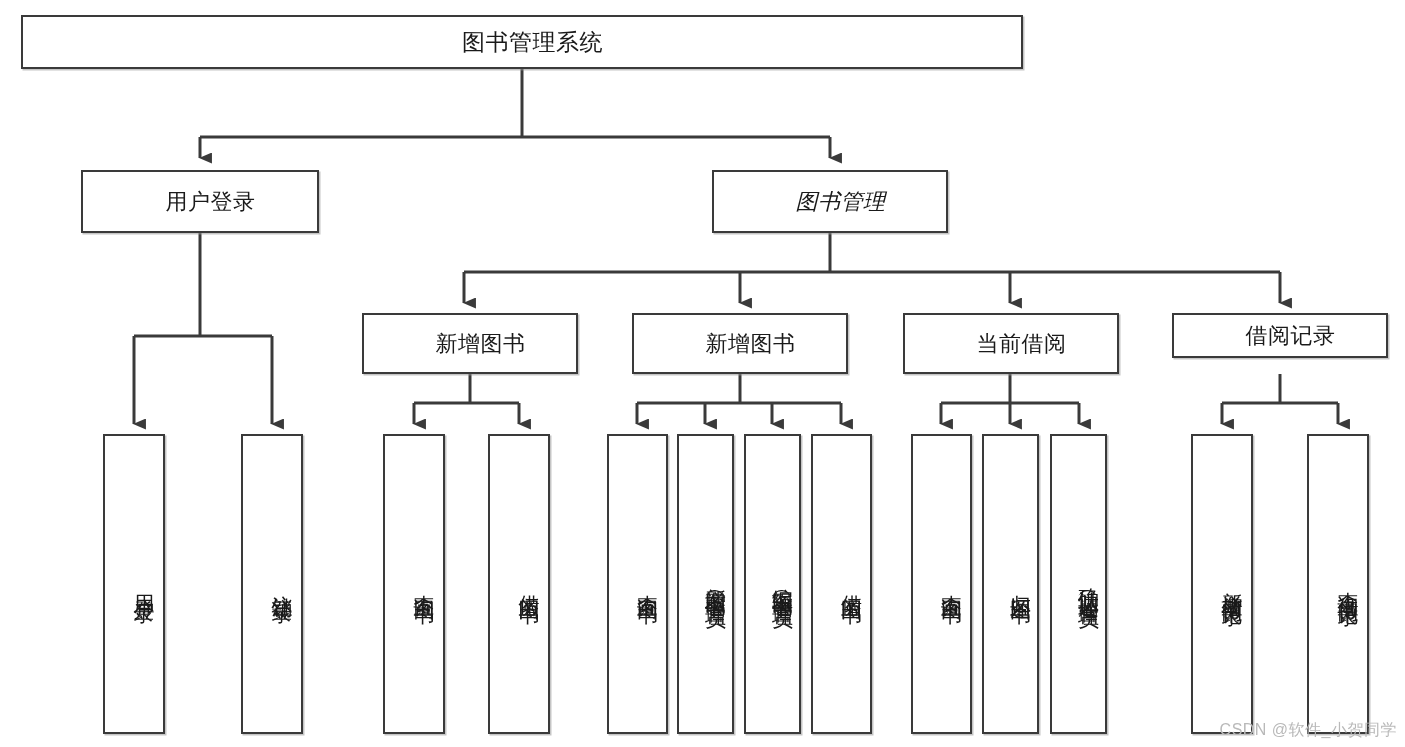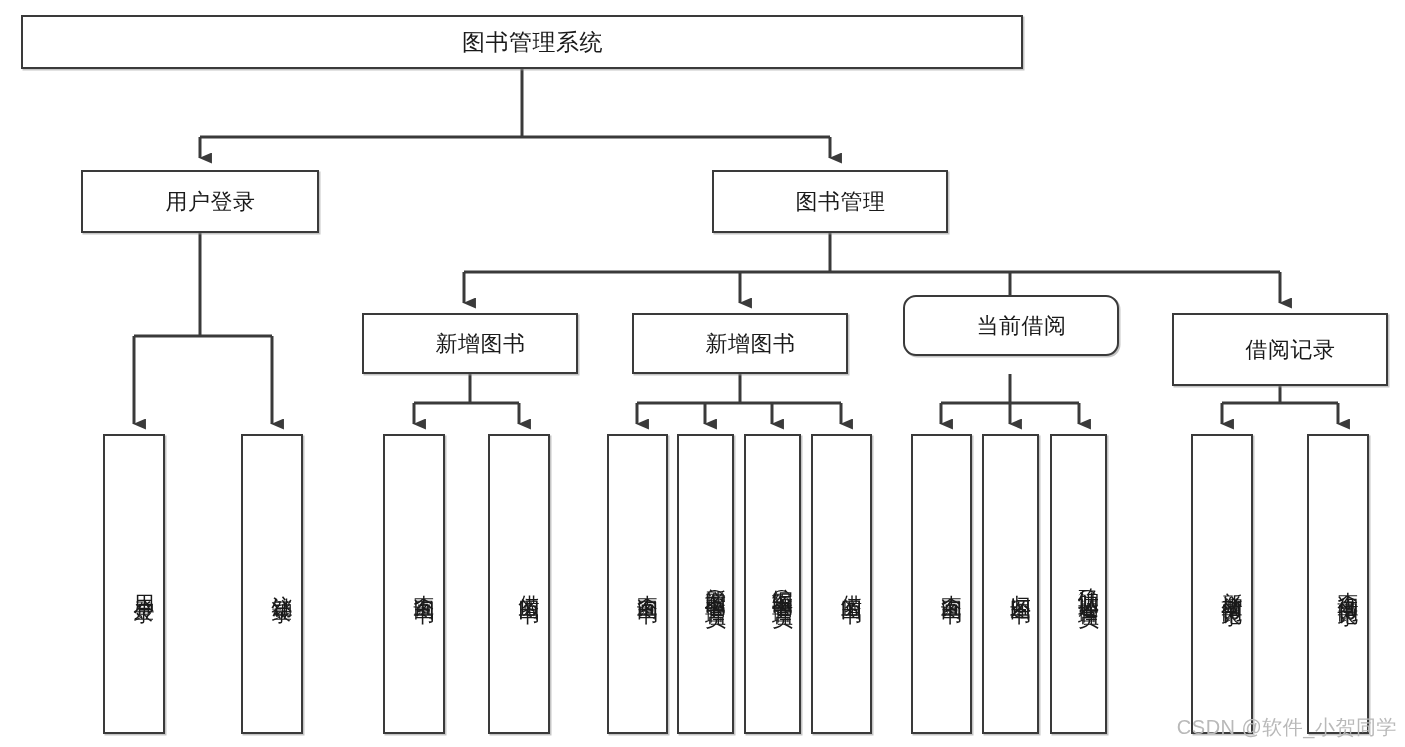--- a/index.html
+++ b/index.html
@@ -51,21 +51,21 @@
     text-orientation: upright;
     font-size: 21px;
     letter-spacing: 3px;
     line-height: 1;
   }
   .node.root .label { font-size: 23px; }
   #watermark {
     position: absolute;
     right: 8px;
     bottom: 6px;
-    font-size: 20px;
+    font-size: 16px;
     color: #b9b9b9;
     letter-spacing: 0.5px;
     user-select: none;
     white-space: nowrap;
   }
 </style>
 </head>
 <body>
 
 <div id="canvas">
@@ -120,34 +120,34 @@
     </g>
   </svg>
 
   <div class="node horizontal root" style="left:21px; top:15px; width:1002px; height:54px;">
     <span class="label">图书管理系统</span>
   </div>
 
   <div class="node horizontal" style="left:81px; top:170px; width:238px; height:63px;">
     <span class="label">用户登录</span>
   </div>
-  <div class="node horizontal" style="left:712px; top:170px; width:236px; height:63px;">
+  <div class="node horizontal" style="left:712px; top:170px; width:236px; height:63px;font-style:italic;">
     <span class="label">图书管理</span>
   </div>
 
   <div class="node horizontal" style="left:362px; top:313px; width:216px; height:61px;">
     <span class="label">新增图书</span>
   </div>
   <div class="node horizontal" style="left:632px; top:313px; width:216px; height:61px;">
     <span class="label">新增图书</span>
   </div>
-  <div class="node horizontal" style="left:903px; top:295px; width:216px; height:61px;border-radius:13px;">
+  <div class="node horizontal" style="left:903px; top:313px; width:216px; height:61px;">
     <span class="label">当前借阅</span>
   </div>
-  <div class="node horizontal" style="left:1172px; top:313px; width:216px; height:73px;">
+  <div class="node horizontal" style="left:1172px; top:313px; width:216px; height:45px;">
     <span class="label">借阅记录</span>
   </div>
 
   <div class="node vertical" style="left:103px; top:434px; width:62px; height:300px;">
     <span class="label">用户登录</span>
   </div>
   <div class="node vertical" style="left:241px; top:434px; width:62px; height:300px;">
     <span class="label">注销登录</span>
   </div>
 

